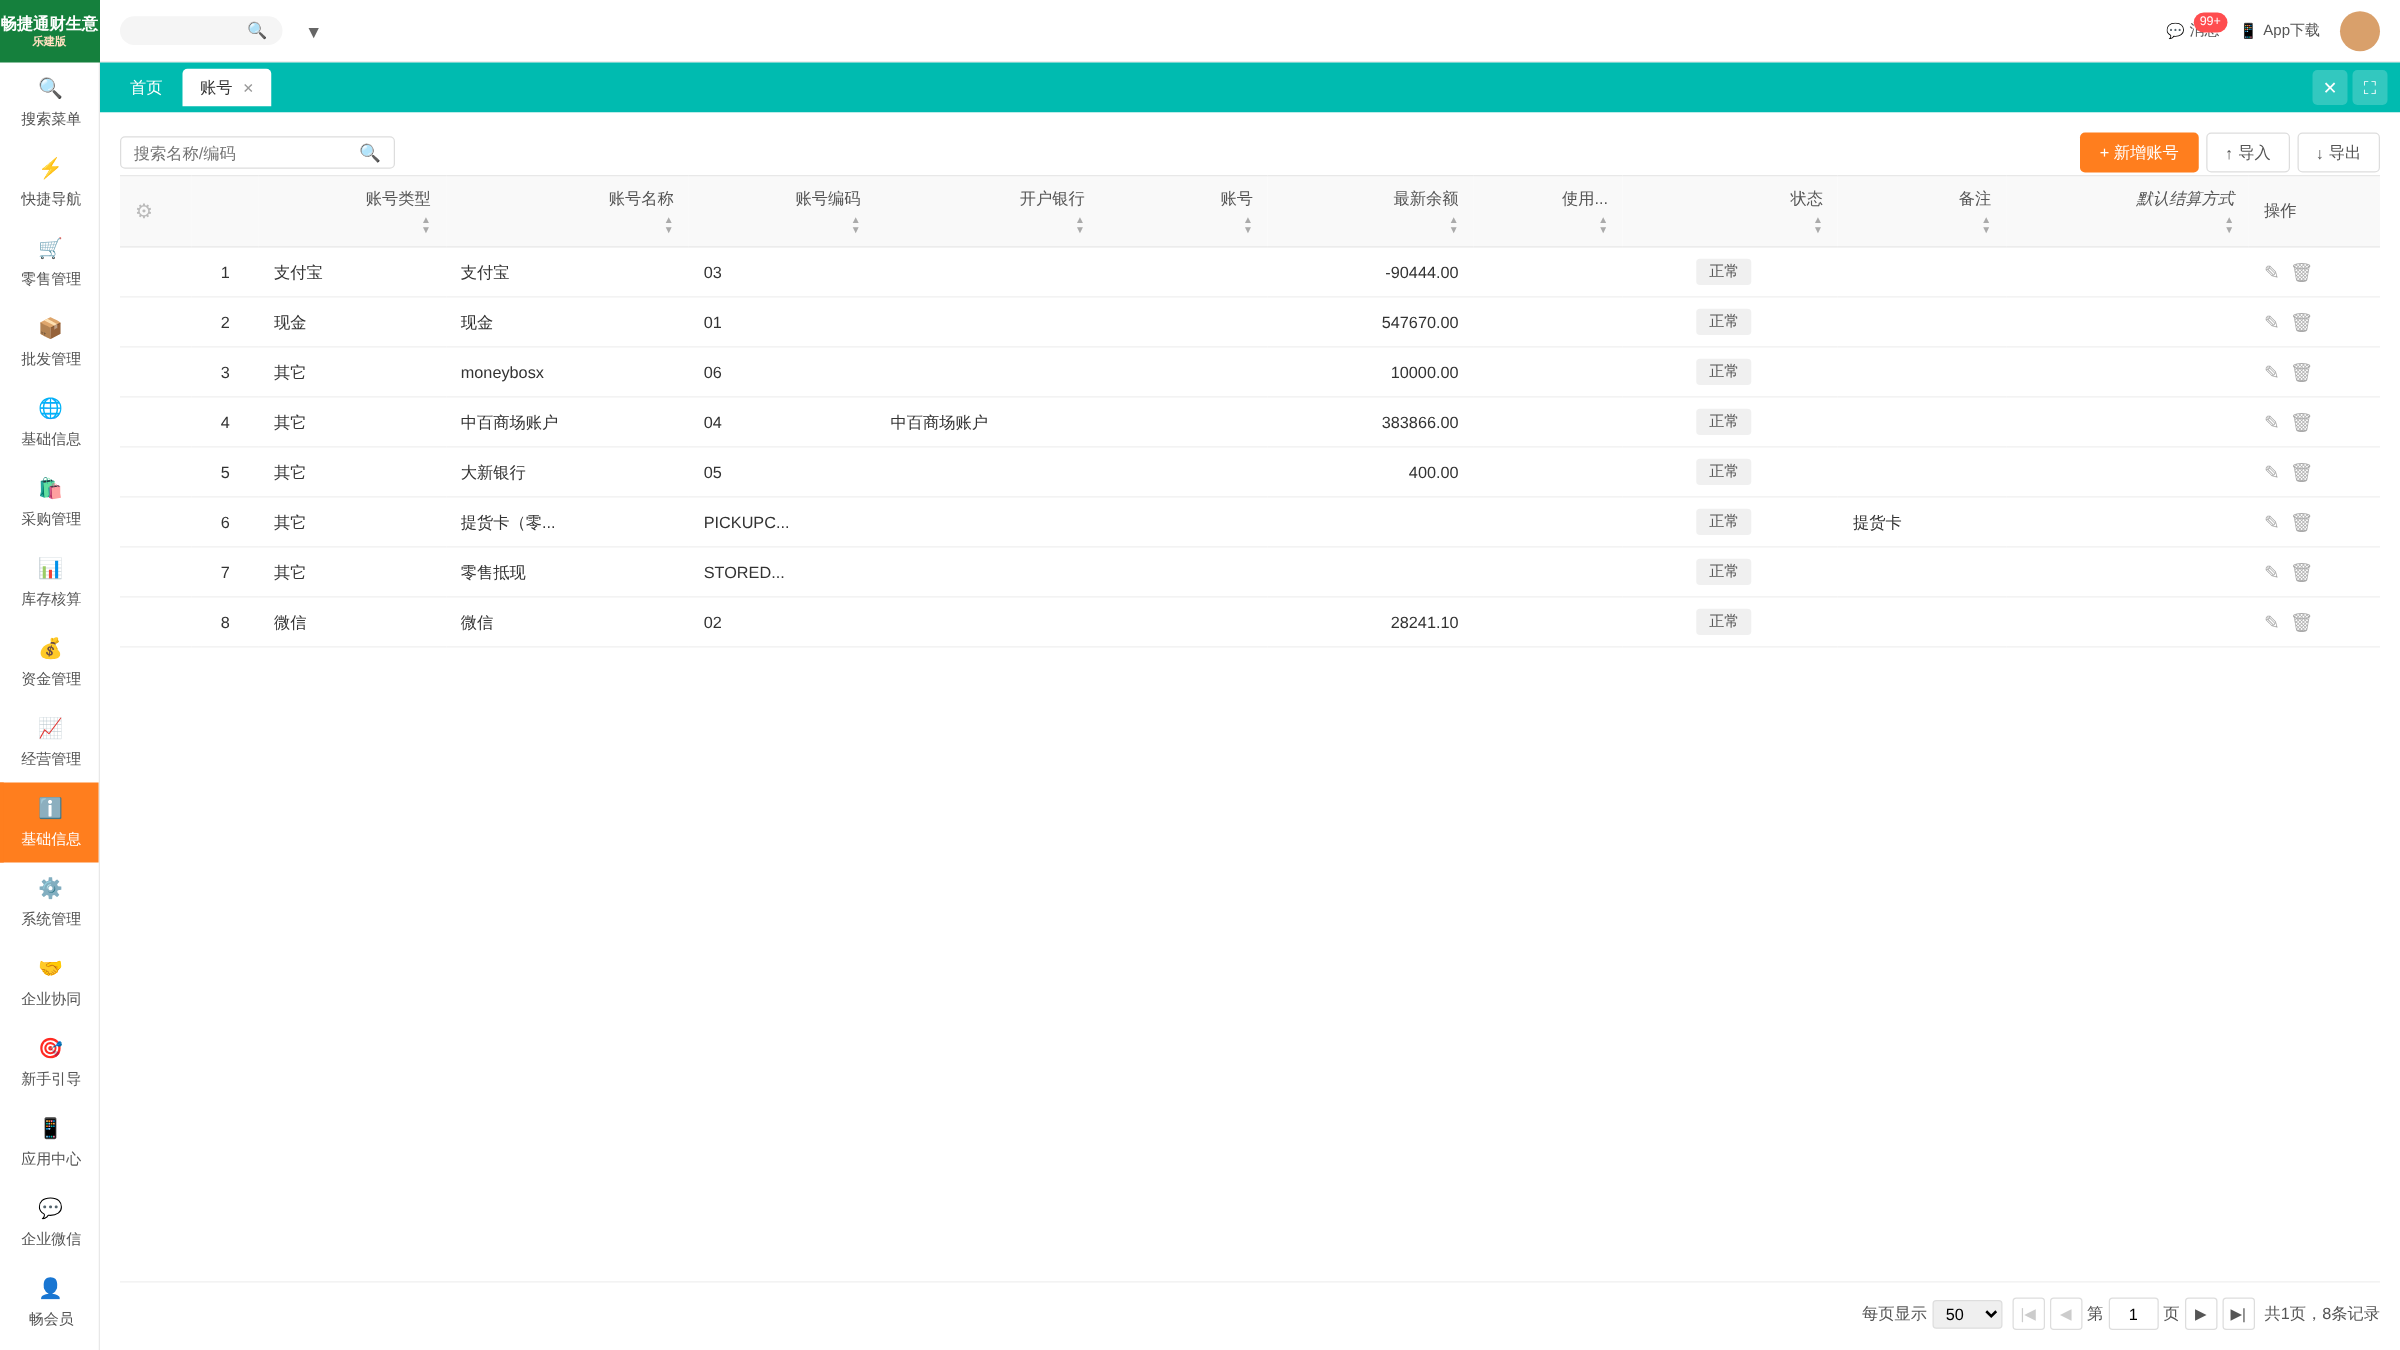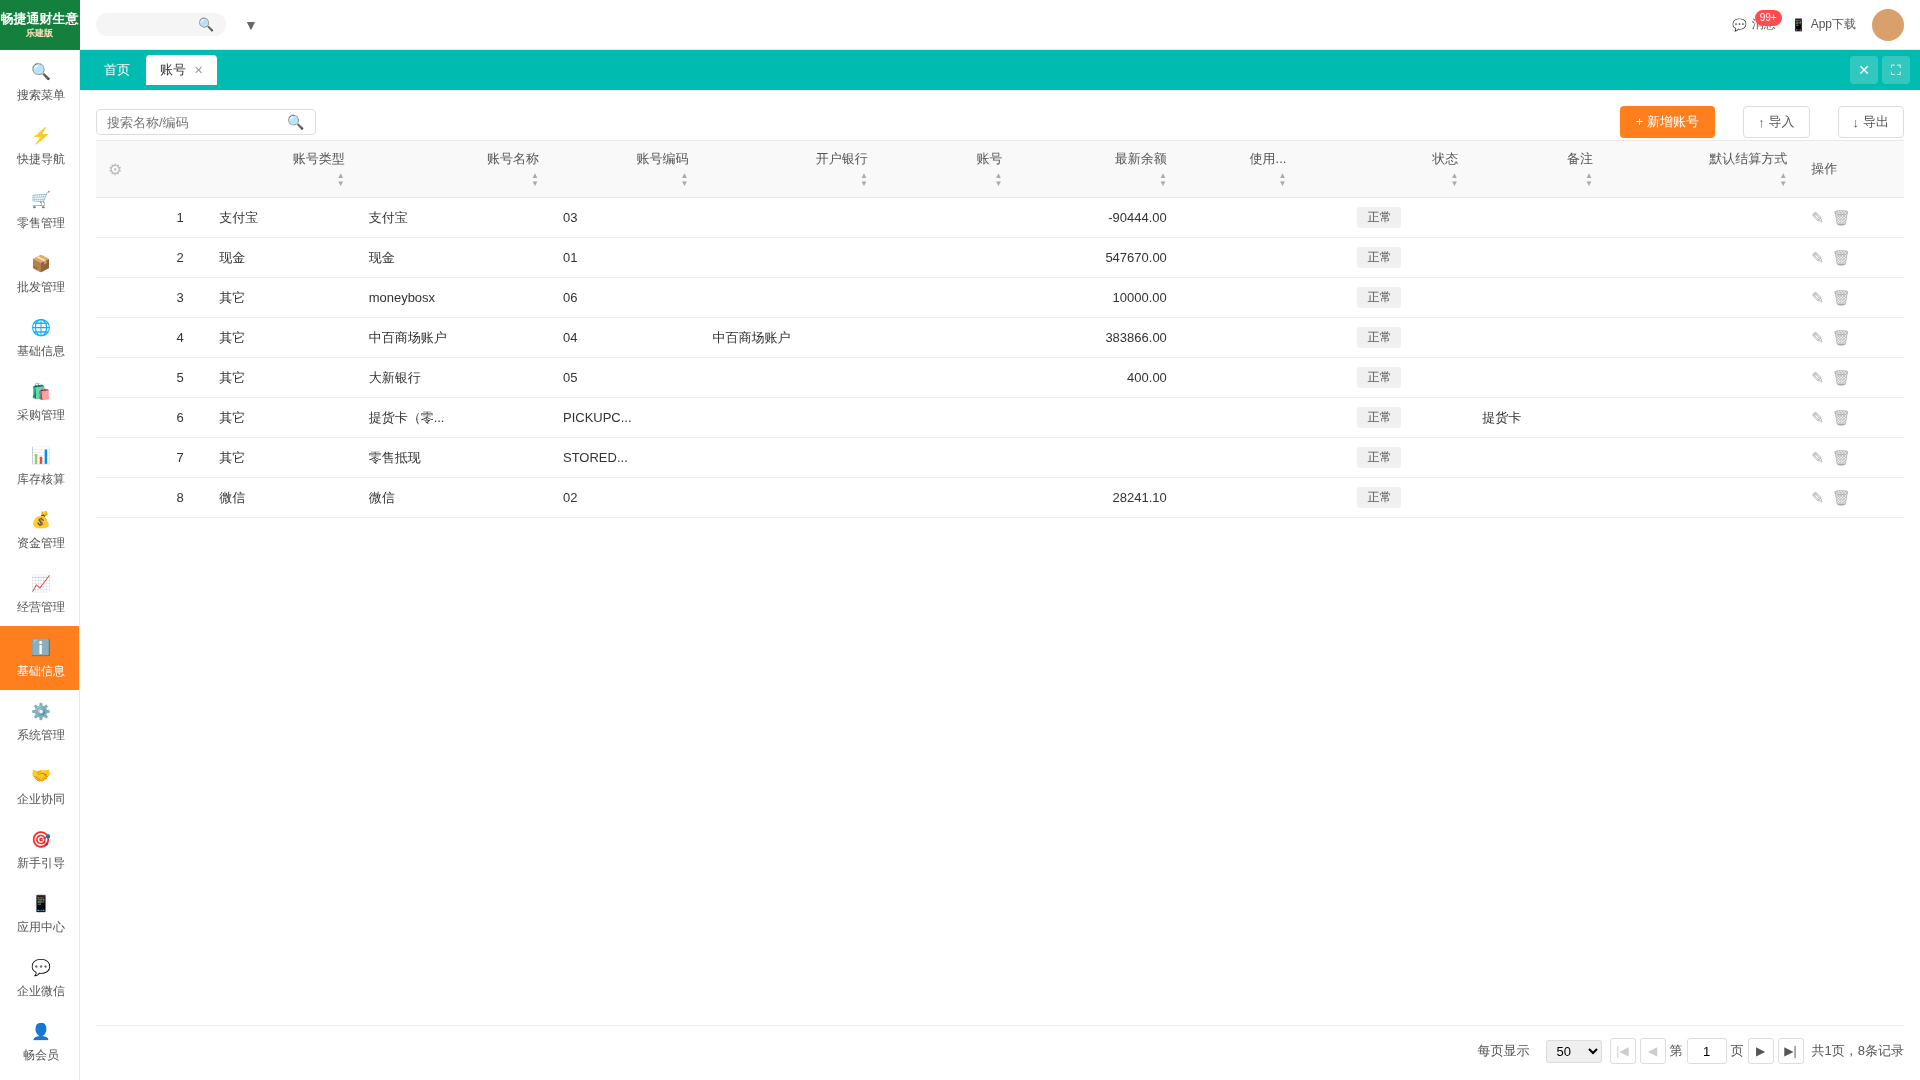--- a/index.html
+++ b/index.html
@@ -222,21 +222,21 @@
     .search-box input {
       border: none;
       outline: none;
       font-size: 13px;
       flex: 1;
       color: #999;
     }
     .search-icon { color: #aaa; font-size: 14px; }
     .toolbar-right {
       display: flex;
-      gap: 28px;
+      gap: 6px;
       align-items: flex-start;
     }
     .btn-primary {
       background: #ff7e1e;
       color: #fff;
       border: none;
       border-radius: 4px;
       padding: 7px 16px;
       cursor: pointer;
       font-size: 13px;
@@ -282,21 +282,21 @@
     .col-index { width: 36px; text-align: center; }
     .col-type { width: 100px; }
     .col-name { width: 130px; }
     .col-code { width: 100px; }
     .col-bank { width: 120px; }
     .col-account { width: 90px; }
     .col-balance { width: 110px; text-align: right; }
     .col-usage { width: 80px; }
     .col-status { width: 70px; }
     .col-note { width: 90px; }
-    .col-default { width: 130px; }
+    .col-default { width: 130px; font-style: italic; }
     .col-ops { width: 70px; }
 
     .th-sort {
       display: flex;
       align-items: flex-end;
       gap: 4px;
       cursor: pointer;
       flex-direction: column;
     }
     .sort-arrows { display: flex; flex-direction: column; font-size: 8px; color: #aaa; line-height: 1; }
@@ -326,21 +326,21 @@
       gap: 8px;
       font-size: 13px;
       color: #555;
       border-top: 1px solid #f0f0f0;
       flex-shrink: 0;
       margin-top: auto;
     }
     .page-size-select {
       display: flex;
       align-items: center;
-      gap: 16px;
+      gap: 4px;
     }
     .page-size-select select {
       border: 1px solid #ddd;
       border-radius: 3px;
       padding: 2px 6px;
       font-size: 13px;
       cursor: pointer;
       outline: none;
     }
     .page-nav {

